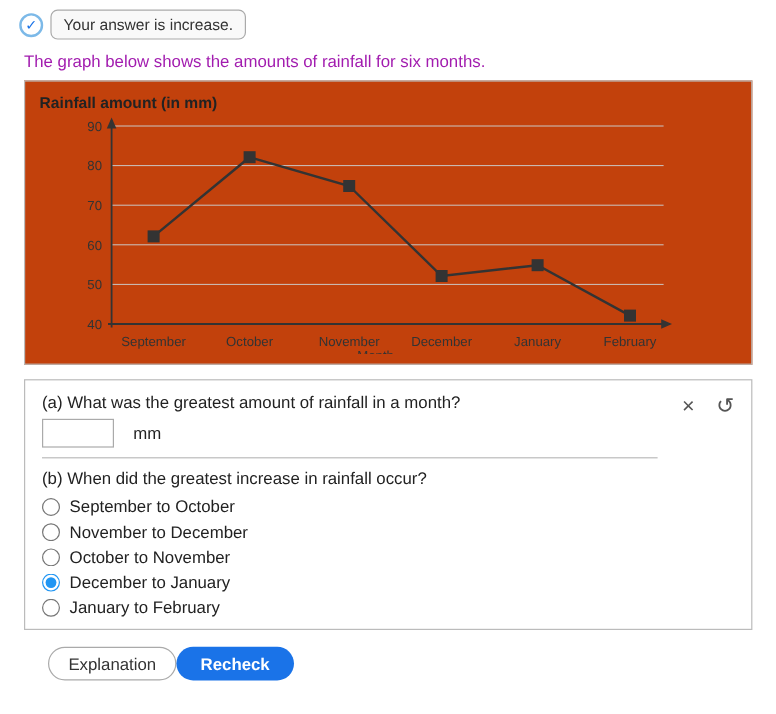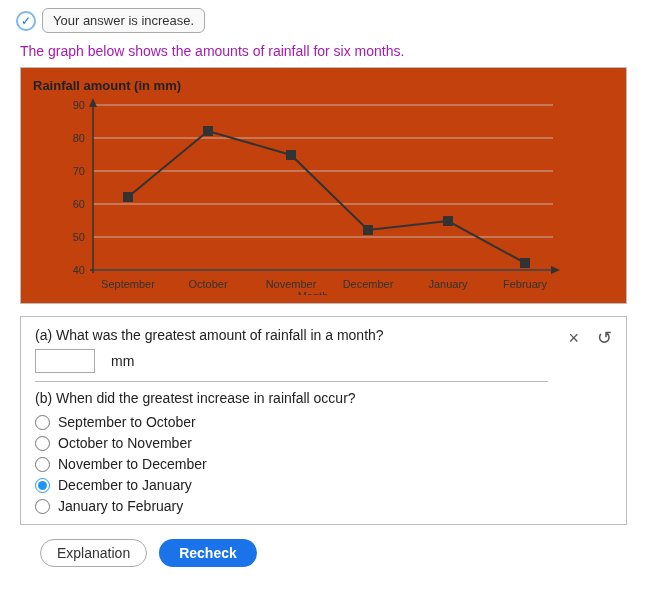--- a/index.html
+++ b/index.html
@@ -89,21 +89,21 @@
     }
     .mm-label { font-size: 14px; }
     .divider { border: none; border-top: 1px solid #bbb; margin: 8px 0; }
     .part-b-label { font-size: 14px; margin-bottom: 8px; }
     .radio-group { display: flex; flex-direction: column; gap: 5px; }
     .radio-item { display: flex; align-items: center; gap: 8px; font-size: 14px; cursor: pointer; }
     .radio-item input[type="radio"] { accent-color: #2196f3; width: 15px; height: 15px; }
     .bottom-bar {
       display: flex;
       align-items: center;
-      gap: 12px;
+      gap: 0;
       padding: 6px 20px;
     }
     .explanation-btn {
       background: #fff;
       border: 1.5px solid #aaa;
       border-radius: 20px;
       padding: 5px 16px;
       font-size: 14px;
       cursor: pointer;
       color: #333;
@@ -216,25 +216,25 @@
         </div>
         <hr class="divider">
         <div class="part-b-label">(b) When did the greatest increase in rainfall occur?</div>
         <div class="radio-group">
           <label class="radio-item">
             <input type="radio" name="part_b" style="">
             <span>September to October</span>
           </label>
           <label class="radio-item">
             <input type="radio" name="part_b" style="">
+            <span>November to December</span>
+          </label>
+          <label class="radio-item">
+            <input type="radio" name="part_b" style="">
             <span>October to November</span>
-          </label>
-          <label class="radio-item">
-            <input type="radio" name="part_b" style="">
-            <span>November to December</span>
           </label>
           <label class="radio-item">
             <input type="radio" name="part_b" checked="" id="r3" style="">
             <span>December to January</span>
           </label>
           <label class="radio-item">
             <input type="radio" name="part_b" style="">
             <span>January to February</span>
           </label>
         </div>

